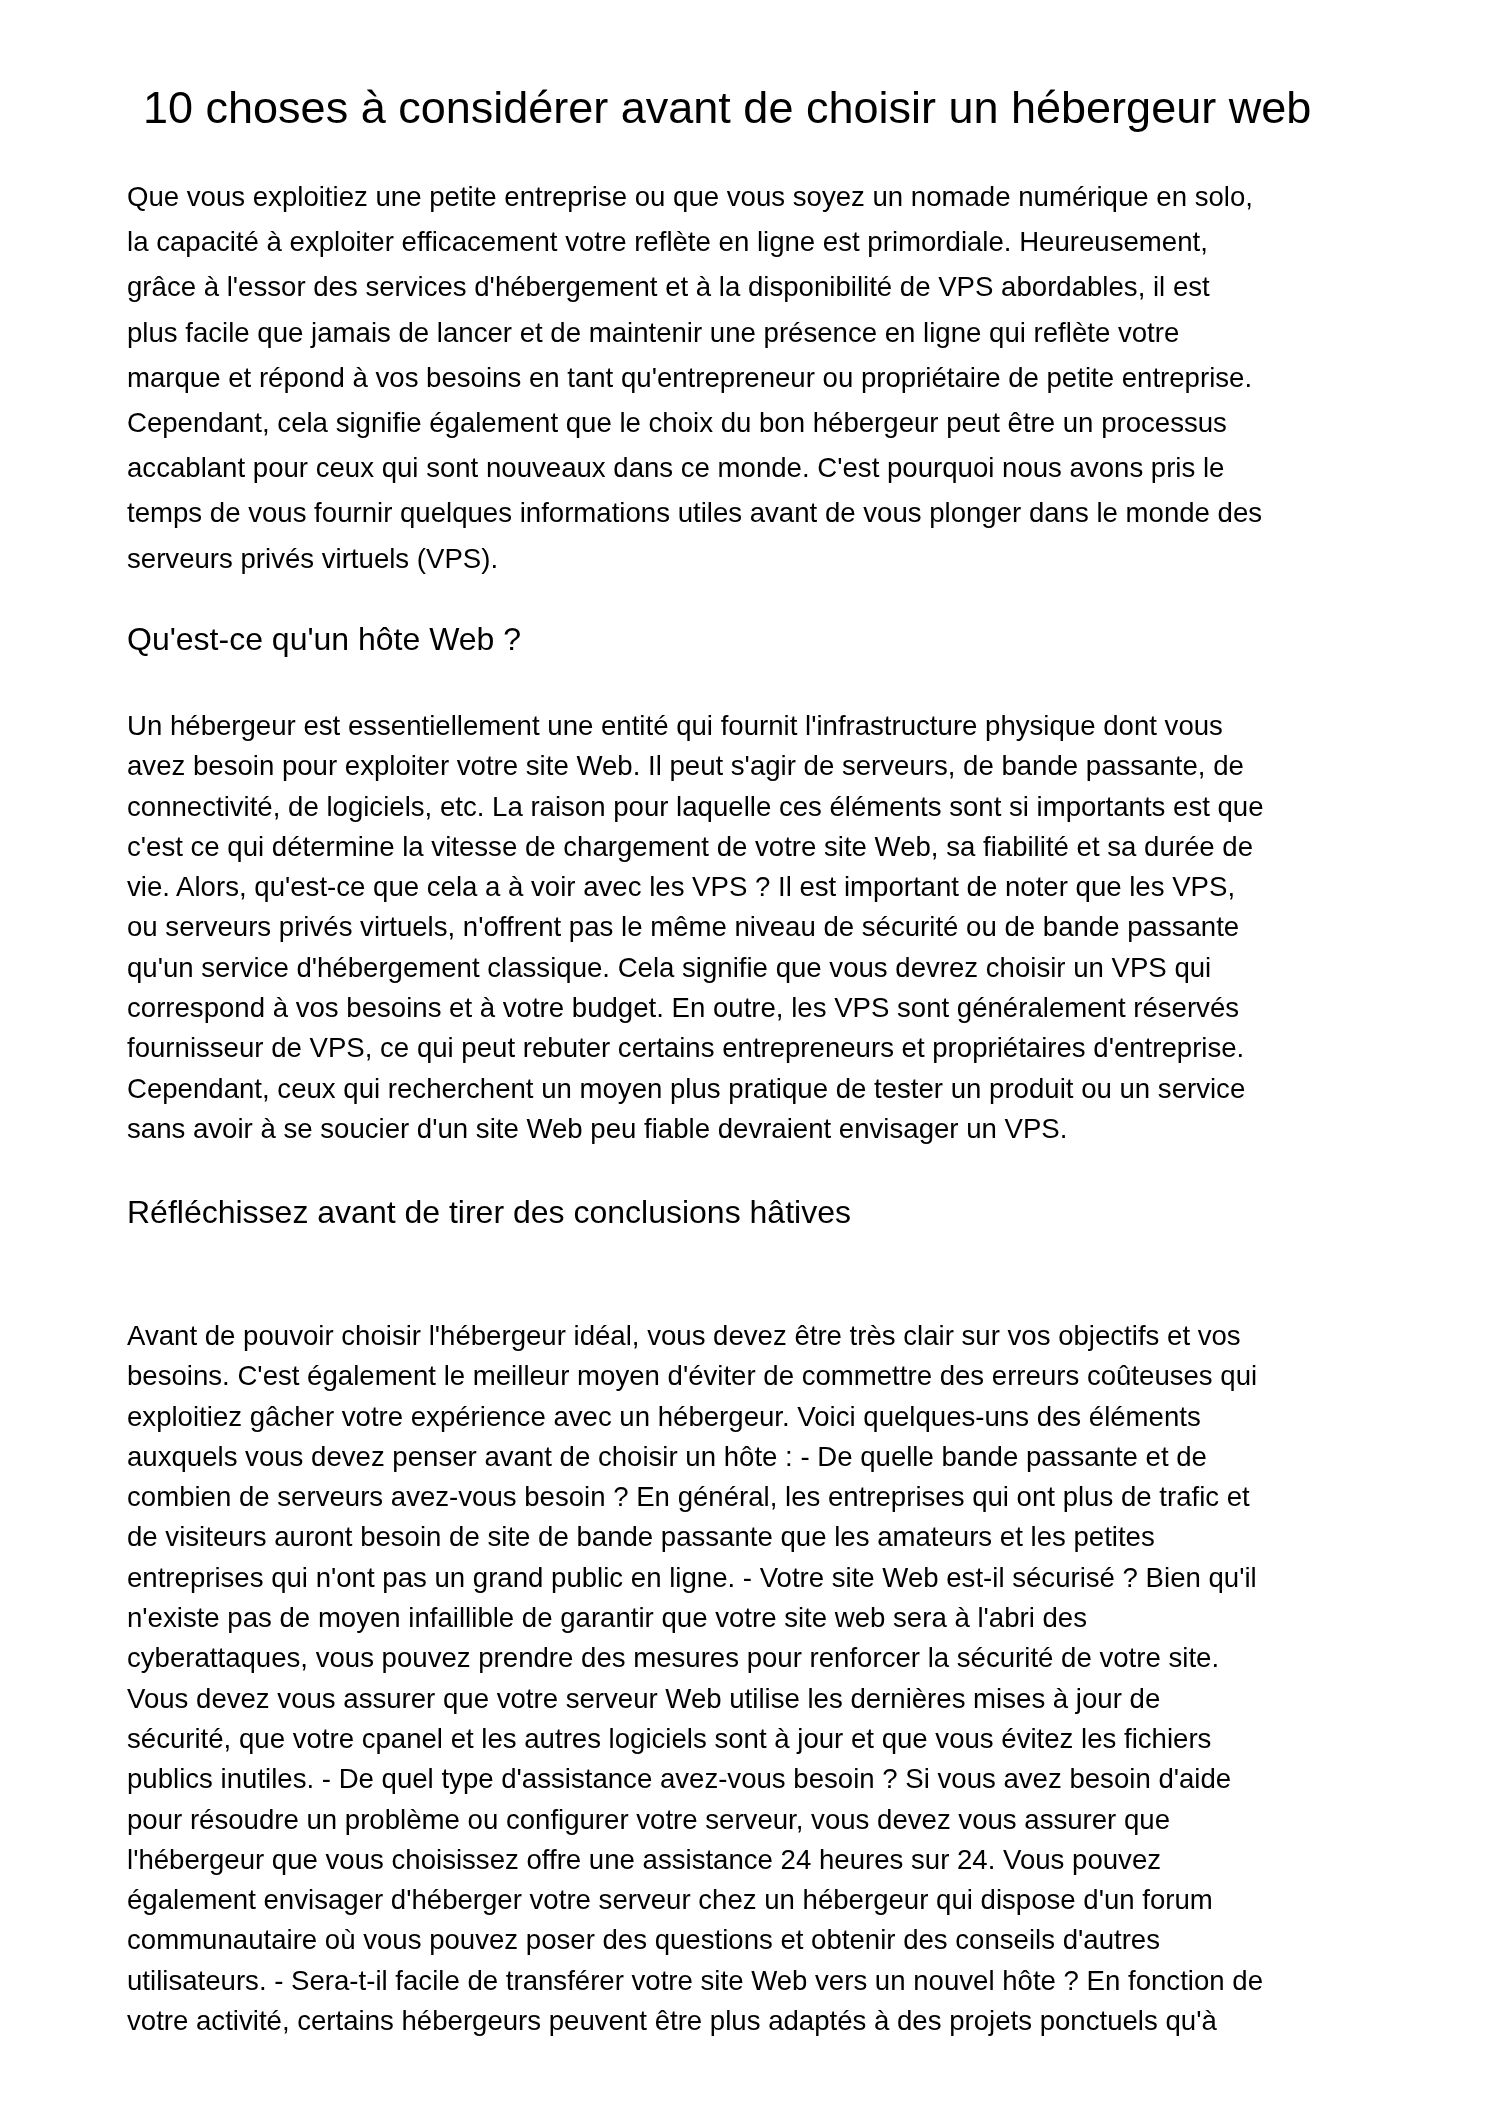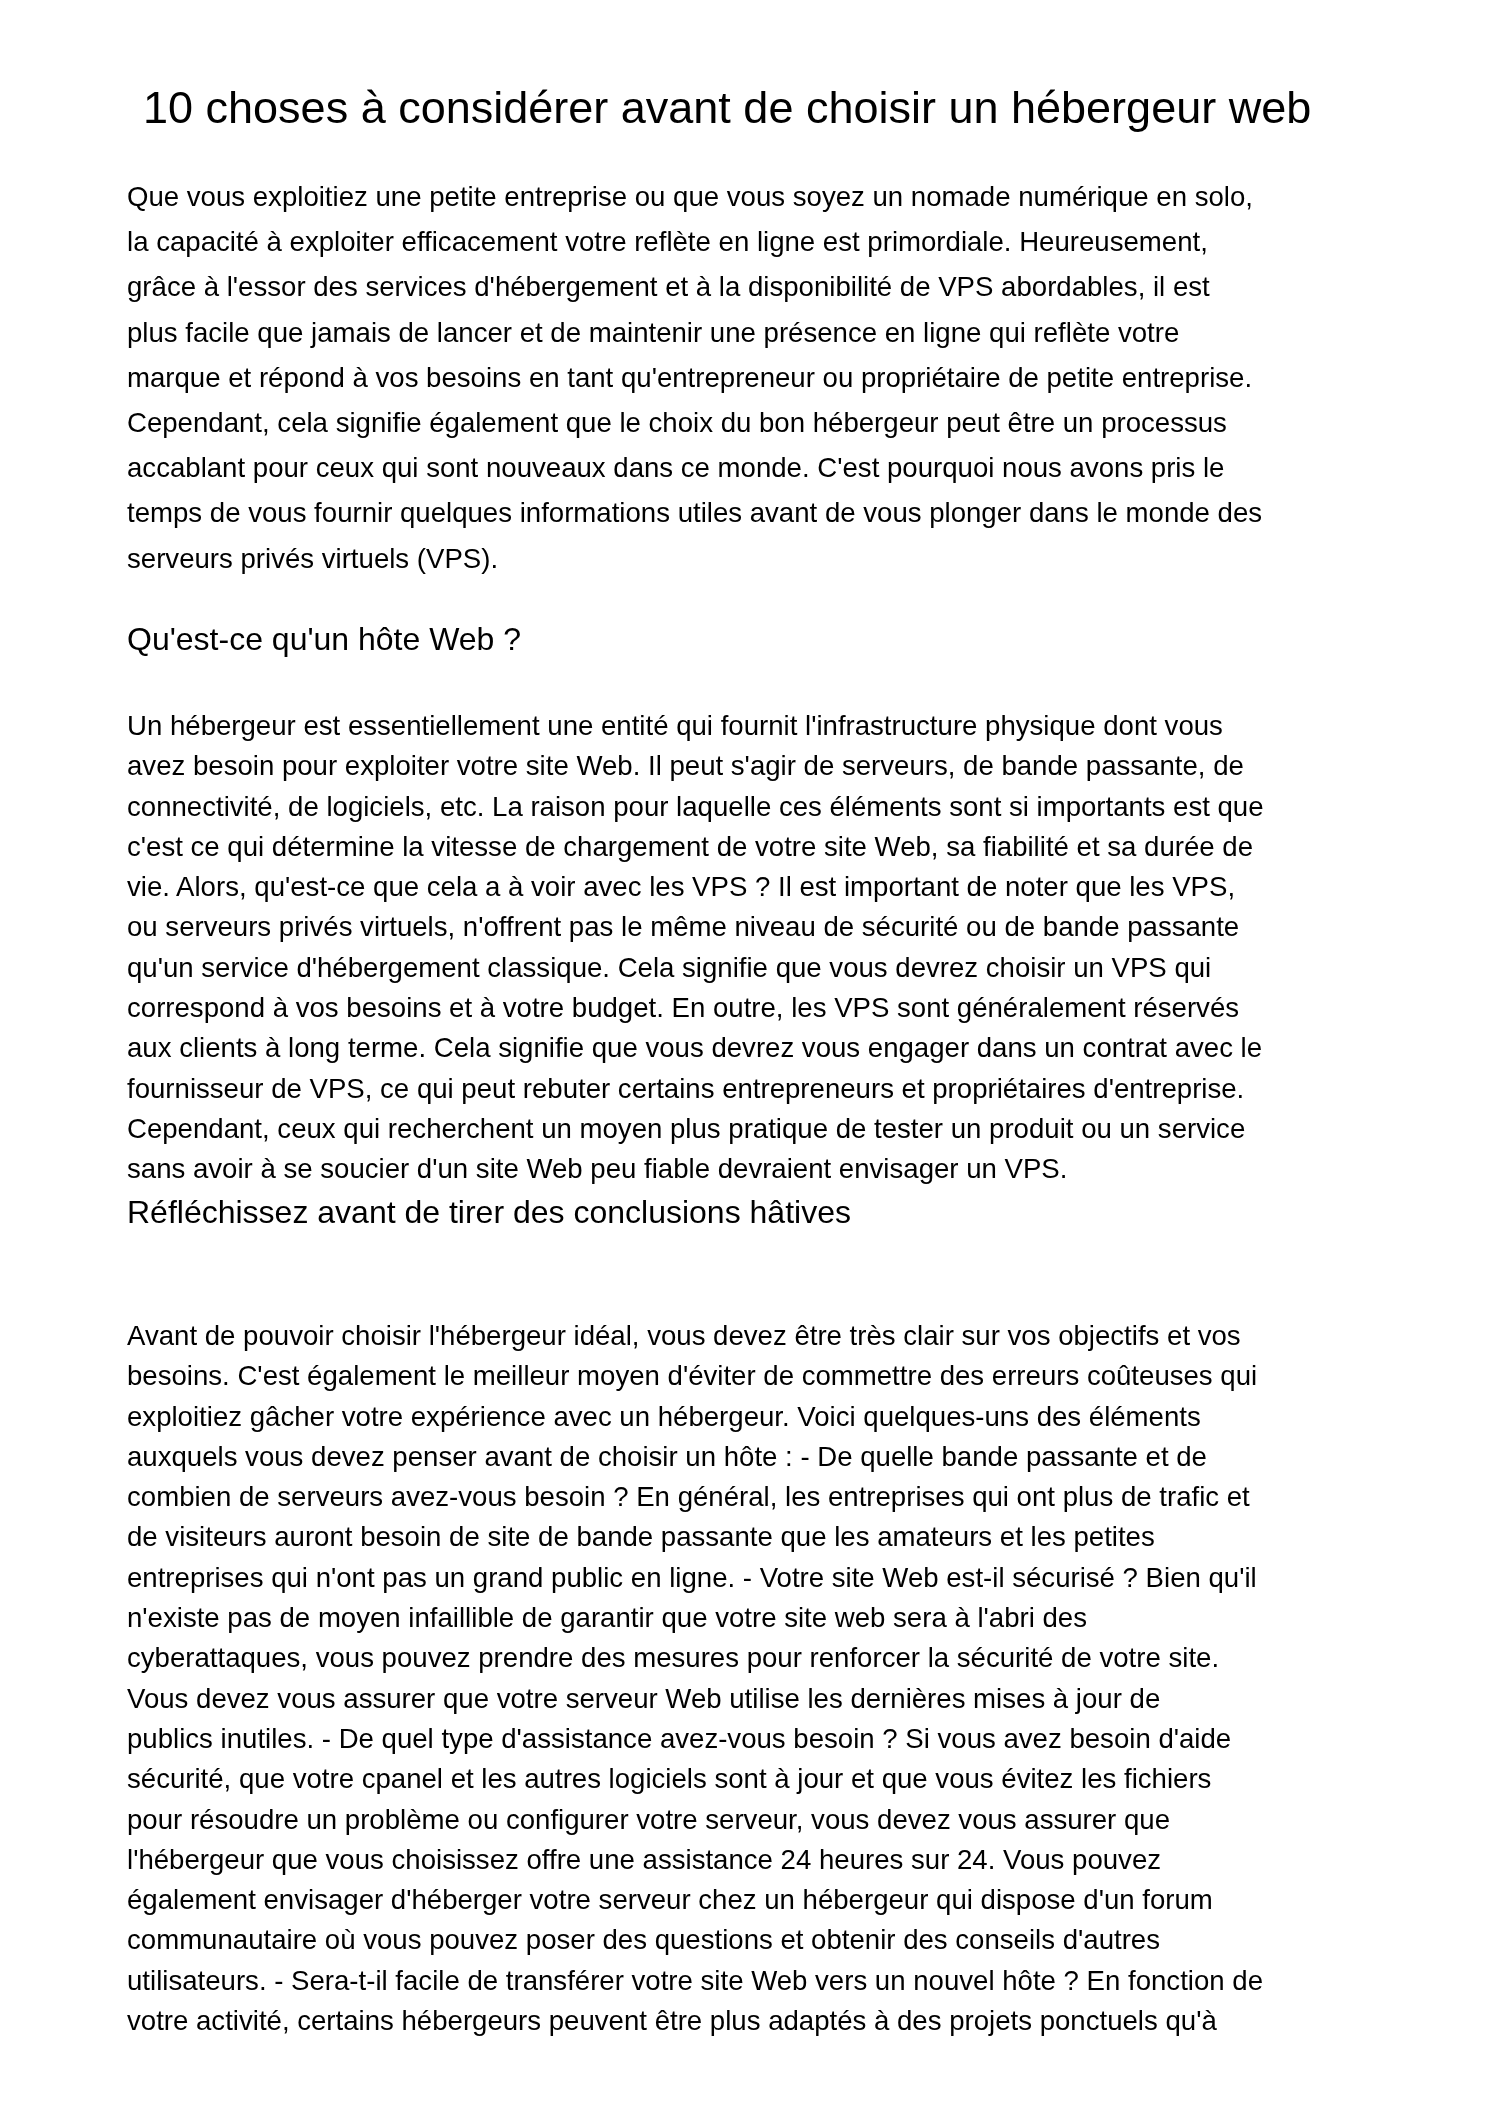--- a/index.html
+++ b/index.html
@@ -79,41 +79,40 @@
 
   <p class="para" id="p2">
     <span class="line">Un hébergeur est essentiellement une entité qui fournit l'infrastructure physique dont vous</span>
     <span class="line">avez besoin pour exploiter votre site Web. Il peut s'agir de serveurs, de bande passante, de</span>
     <span class="line">connectivité, de logiciels, etc. La raison pour laquelle ces éléments sont si importants est que</span>
     <span class="line">c'est ce qui détermine la vitesse de chargement de votre site Web, sa fiabilité et sa durée de</span>
     <span class="line">vie. Alors, qu'est-ce que cela a à voir avec les VPS ? Il est important de noter que les VPS,</span>
     <span class="line">ou serveurs privés virtuels, n'offrent pas le même niveau de sécurité ou de bande passante</span>
     <span class="line">qu'un service d'hébergement classique. Cela signifie que vous devrez choisir un VPS qui</span>
     <span class="line">correspond à vos besoins et à votre budget. En outre, les VPS sont généralement réservés</span>
-    <span class="line">aux clients à long terme. Cela signifie que vous devrez vous engager dans un contrat avec le</span>
     <span class="line">fournisseur de VPS, ce qui peut rebuter certains entrepreneurs et propriétaires d'entreprise.</span>
     <span class="line">Cependant, ceux qui recherchent un moyen plus pratique de tester un produit ou un service</span>
     <span class="line">sans avoir à se soucier d'un site Web peu fiable devraient envisager un VPS.</span>
   </p>
 
   <h2 class="h2" id="h2b">Réfléchissez avant de tirer des conclusions hâtives</h2>
 
   <p class="para" id="p3">
     <span class="line">Avant de pouvoir choisir l'hébergeur idéal, vous devez être très clair sur vos objectifs et vos</span>
     <span class="line">besoins. C'est également le meilleur moyen d'éviter de commettre des erreurs coûteuses qui</span>
     <span class="line">exploitiez gâcher votre expérience avec un hébergeur. Voici quelques-uns des éléments</span>
     <span class="line">auxquels vous devez penser avant de choisir un hôte : - De quelle bande passante et de</span>
     <span class="line">combien de serveurs avez-vous besoin ? En général, les entreprises qui ont plus de trafic et</span>
     <span class="line">de visiteurs auront besoin de site de bande passante que les amateurs et les petites</span>
     <span class="line">entreprises qui n'ont pas un grand public en ligne. - Votre site Web est-il sécurisé ? Bien qu'il</span>
     <span class="line">n'existe pas de moyen infaillible de garantir que votre site web sera à l'abri des</span>
     <span class="line">cyberattaques, vous pouvez prendre des mesures pour renforcer la sécurité de votre site.</span>
     <span class="line">Vous devez vous assurer que votre serveur Web utilise les dernières mises à jour de</span>
+    <span class="line">sécurité, que votre cpanel et les autres logiciels sont à jour et que vous évitez les fichiers</span>
     <span class="line">publics inutiles. - De quel type d'assistance avez-vous besoin ? Si vous avez besoin d'aide</span>
-    <span class="line">sécurité, que votre cpanel et les autres logiciels sont à jour et que vous évitez les fichiers</span>
     <span class="line">pour résoudre un problème ou configurer votre serveur, vous devez vous assurer que</span>
     <span class="line">l'hébergeur que vous choisissez offre une assistance 24 heures sur 24. Vous pouvez</span>
     <span class="line">également envisager d'héberger votre serveur chez un hébergeur qui dispose d'un forum</span>
     <span class="line">communautaire où vous pouvez poser des questions et obtenir des conseils d'autres</span>
     <span class="line">utilisateurs. - Sera-t-il facile de transférer votre site Web vers un nouvel hôte ? En fonction de</span>
     <span class="line">votre activité, certains hébergeurs peuvent être plus adaptés à des projets ponctuels qu'à</span>
   </p>
 
 </div>
 

